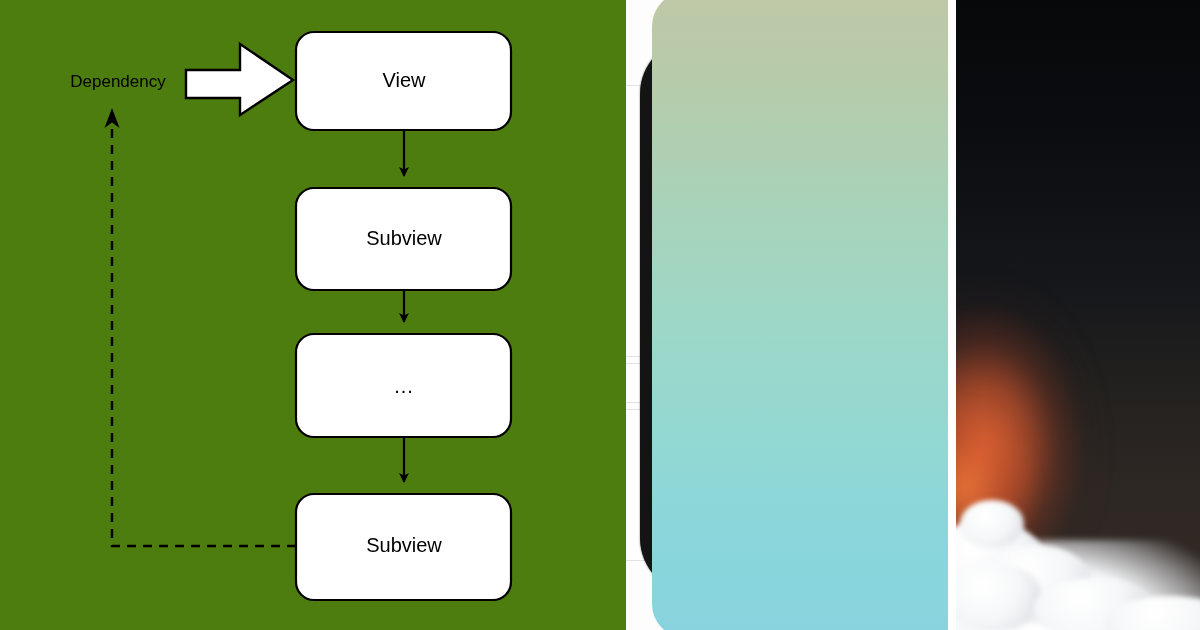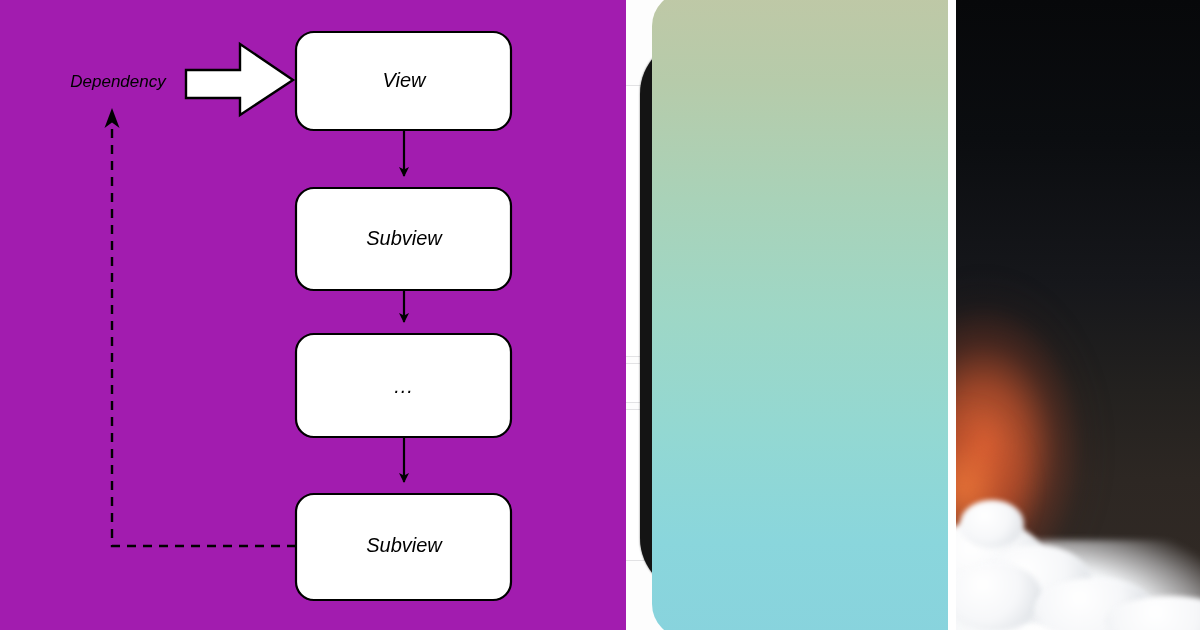--- a/index.html
+++ b/index.html
@@ -20,22 +20,21 @@
     background: #ffffff;
   }
 
   
   .diagram-panel {
     position: absolute;
     left: 0;
     top: 0;
     width: 640px;
     height: 630px;
-    background: #a21caf;
-    font-style: italic;
+    background: #4d7c0f;
   }
   .diagram-svg {
     position: absolute;
     left: 0;
     top: 0;
     width: 640px;
     height: 630px;
     display: block;
   }
   .node-box {

